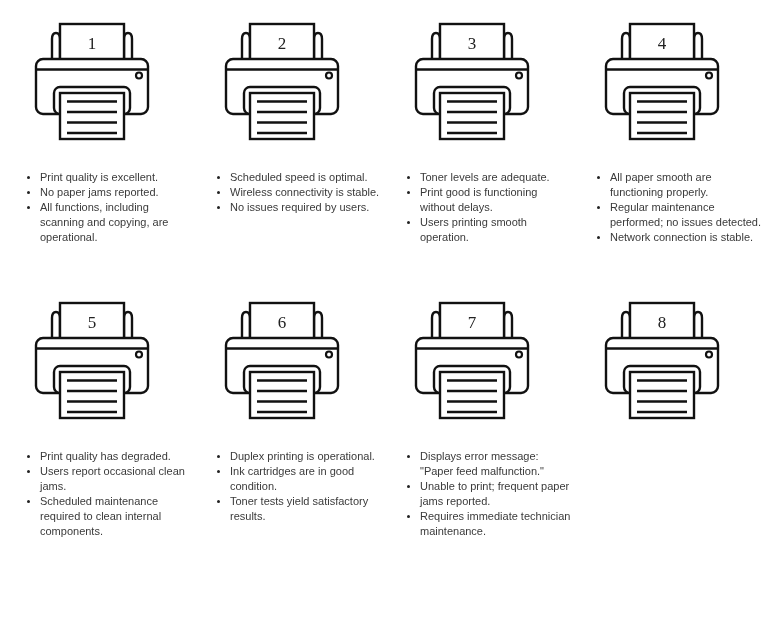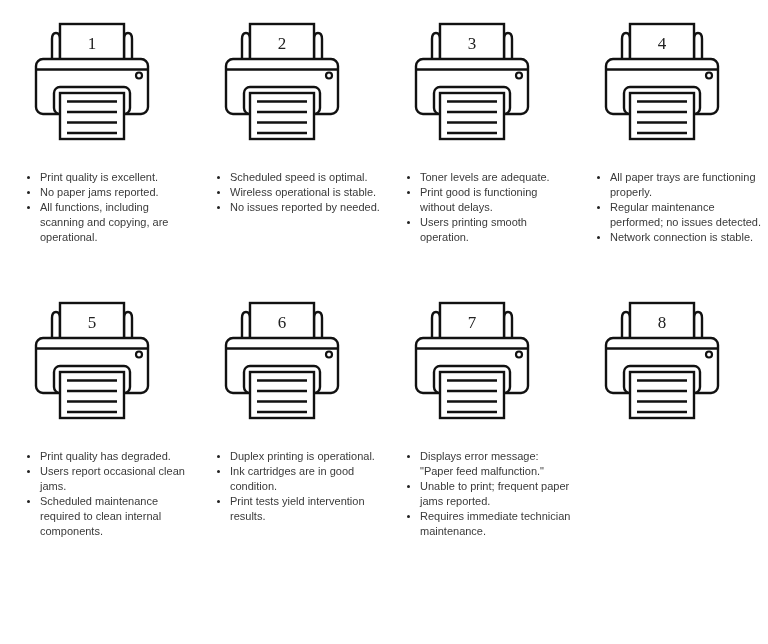--- a/index.html
+++ b/index.html
@@ -98,22 +98,22 @@
         <g stroke="#111111" stroke-width="2.4">
           <line x1="31" y1="77.5" x2="81" y2="77.5"></line>
           <line x1="31" y1="88" x2="81" y2="88"></line>
           <line x1="31" y1="98.5" x2="81" y2="98.5"></line>
           <line x1="31" y1="109" x2="81" y2="109"></line>
         </g>
       </svg>
     </div>
     <ul class="status-list">
           <li>Scheduled speed is optimal.</li>
-          <li>Wireless operational is stable.</li>
-          <li>No issues reported by needed.</li>
+          <li>Wireless connectivity is stable.</li>
+          <li>No issues required by users.</li>
         </ul>
   </div>
 
   <div class="cell">
     <div class="icon-wrap">
       <svg width="116" height="119" viewBox="-2 -2 116 119" xmlns="http://www.w3.org/2000/svg">
 
         <path d="M16,38 V15 q0,-6 4,-6 q4,0 4,6 V38" fill="#ffffff" stroke="#111111" stroke-width="2.4"></path>
         <path d="M88,38 V15 q0,-6 4,-6 q4,0 4,6 V38" fill="#ffffff" stroke="#111111" stroke-width="2.4"></path>
 
@@ -161,21 +161,21 @@
         <rect x="24" y="69" width="64" height="46" fill="#ffffff" stroke="#111111" stroke-width="2.4"></rect>
         <g stroke="#111111" stroke-width="2.4">
           <line x1="31" y1="77.5" x2="81" y2="77.5"></line>
           <line x1="31" y1="88" x2="81" y2="88"></line>
           <line x1="31" y1="98.5" x2="81" y2="98.5"></line>
           <line x1="31" y1="109" x2="81" y2="109"></line>
         </g>
       </svg>
     </div>
     <ul class="status-list">
-          <li>All paper trays are functioning properly.</li>
+          <li>All paper smooth are functioning properly.</li>
           <li>Regular maintenance performed; no issues detected.</li>
           <li>Network connection is stable.</li>
         </ul>
   </div>
 </div>
   <div class="row row-2">
   <div class="cell">
     <div class="icon-wrap">
       <svg width="116" height="119" viewBox="-2 -2 116 119" xmlns="http://www.w3.org/2000/svg">
 
@@ -228,21 +228,21 @@
           <line x1="31" y1="77.5" x2="81" y2="77.5"></line>
           <line x1="31" y1="88" x2="81" y2="88"></line>
           <line x1="31" y1="98.5" x2="81" y2="98.5"></line>
           <line x1="31" y1="109" x2="81" y2="109"></line>
         </g>
       </svg>
     </div>
     <ul class="status-list">
           <li>Duplex printing is operational.</li>
           <li>Ink cartridges are in good condition.</li>
-          <li>Print tests yield intervention results.</li>
+          <li>Toner tests yield satisfactory results.</li>
         </ul>
   </div>
 
   <div class="cell">
     <div class="icon-wrap">
       <svg width="116" height="119" viewBox="-2 -2 116 119" xmlns="http://www.w3.org/2000/svg">
 
         <path d="M16,38 V15 q0,-6 4,-6 q4,0 4,6 V38" fill="#ffffff" stroke="#111111" stroke-width="2.4"></path>
         <path d="M88,38 V15 q0,-6 4,-6 q4,0 4,6 V38" fill="#ffffff" stroke="#111111" stroke-width="2.4"></path>
 

